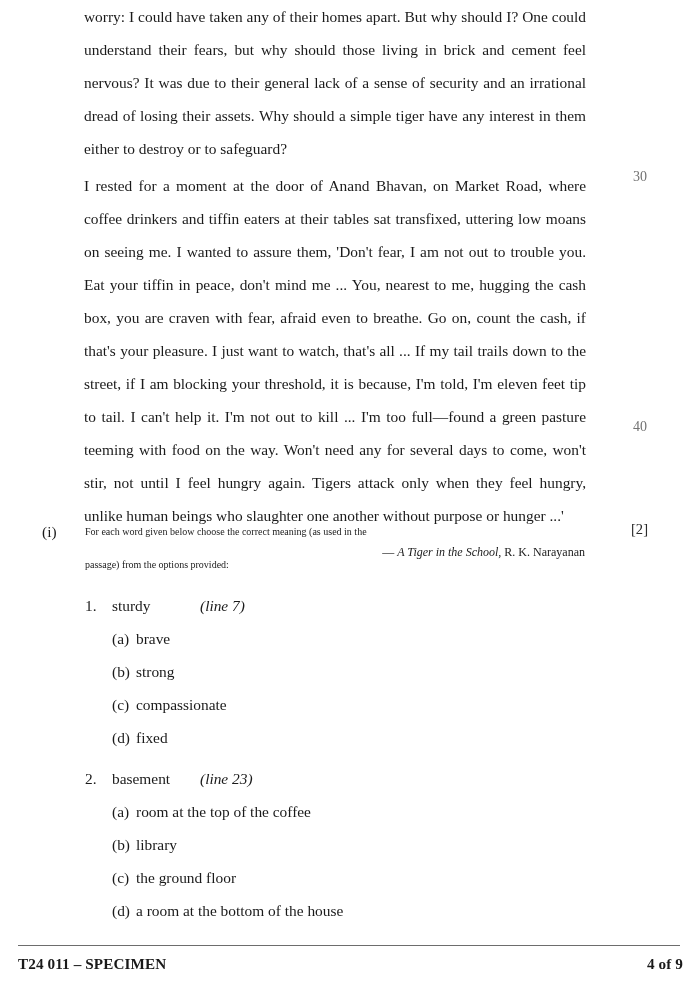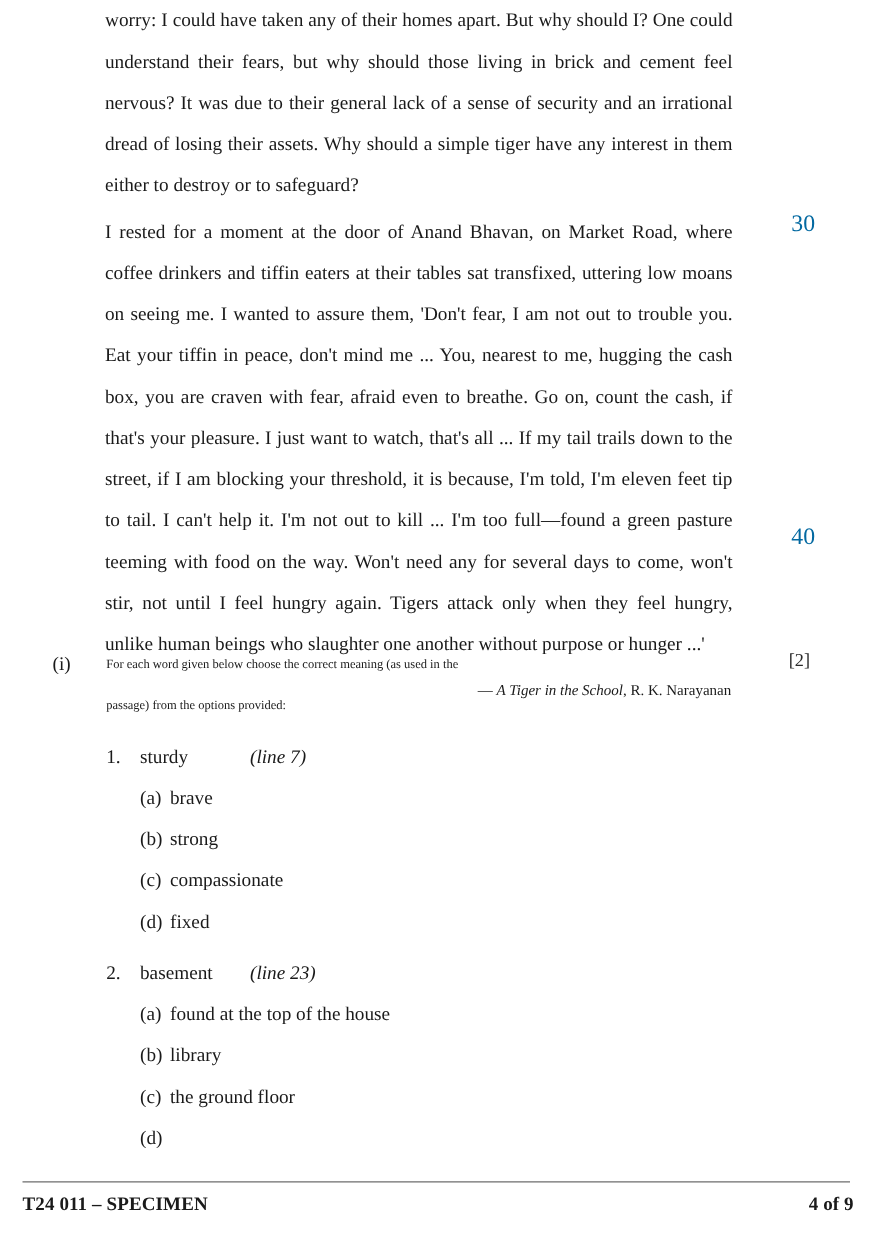--- a/index.html
+++ b/index.html
@@ -47,23 +47,23 @@
     font-size: 12px;
     line-height: 33px;
     margin: 0;
     padding-right: 1px;
   }
   .attrib .title { font-style: italic; }
 
   
   .linenum {
     position: absolute;
-    font-size: 19px;
+    font-size: 14px;
     line-height: 1;
-    color: #0369a1;
+    color: #737373;
     text-align: left;
   }
   .linenum.n30 { left: 633px; top: 170px; }
   .linenum.n40 { left: 633px; top: 420px; }
 
   
   .marks {
     position: absolute;
     left: 631px;
     font-size: 14.6px;
@@ -228,32 +228,33 @@
       </div>
 
       <div class="item">
         <div class="item-head">
           <span class="item-num">2.</span>
           <span class="item-word">basement</span>
           <span class="item-line">(line 23)</span>
         </div>
         <div class="opt">
           <span class="opt-key">(a)</span>
-          <span class="opt-text">found at the top of the house</span>
+          <span class="opt-text">room at the top of the coffee</span>
         </div>
         <div class="opt">
           <span class="opt-key">(b)</span>
           <span class="opt-text">library</span>
         </div>
         <div class="opt">
           <span class="opt-key">(c)</span>
           <span class="opt-text">the ground floor</span>
         </div>
         <div class="opt">
           <span class="opt-key">(d)</span>
+          <span class="opt-text">a room at the bottom of the house</span>
         </div>
       </div>
 
     </div>
   </div>
 
   <div class="footer-rule"></div>
   <div class="footer">
     <span>T24 011 – SPECIMEN</span>
     <span>4 of 9</span>

